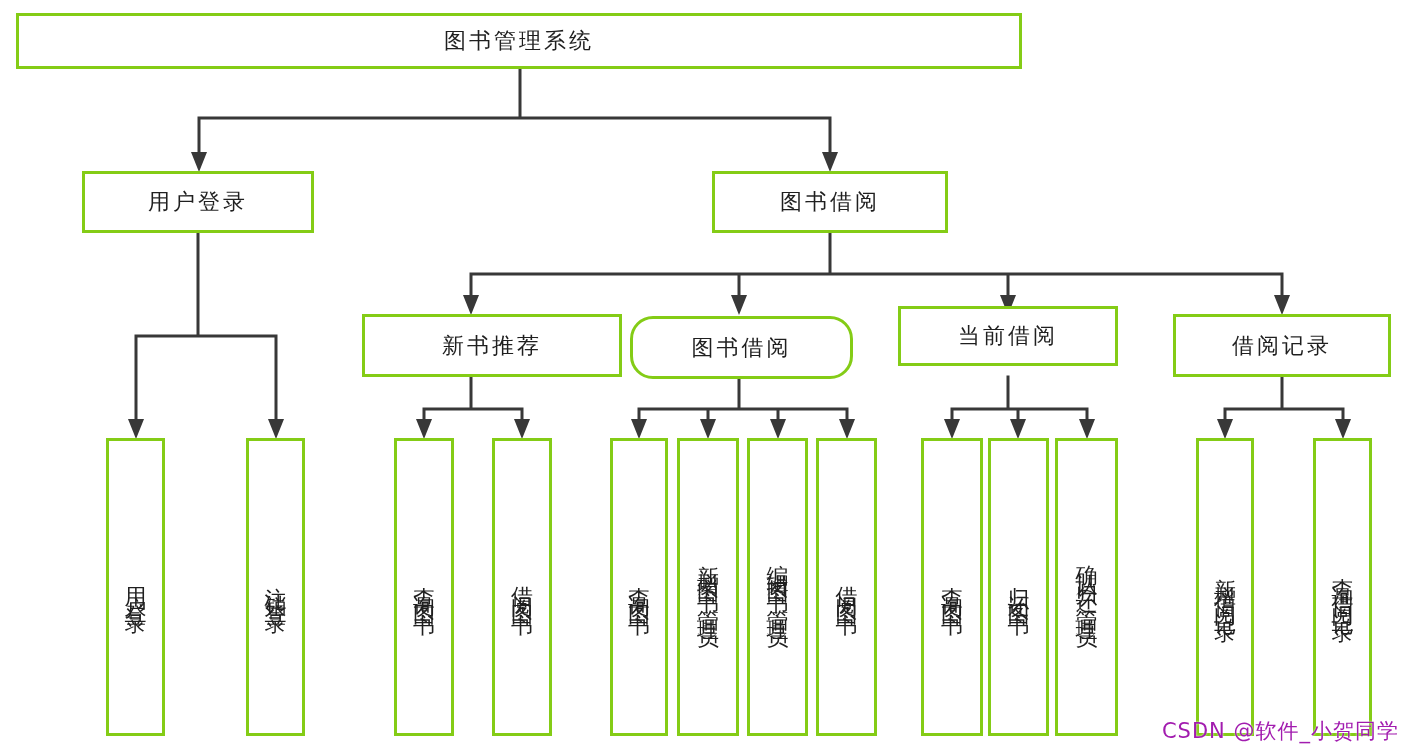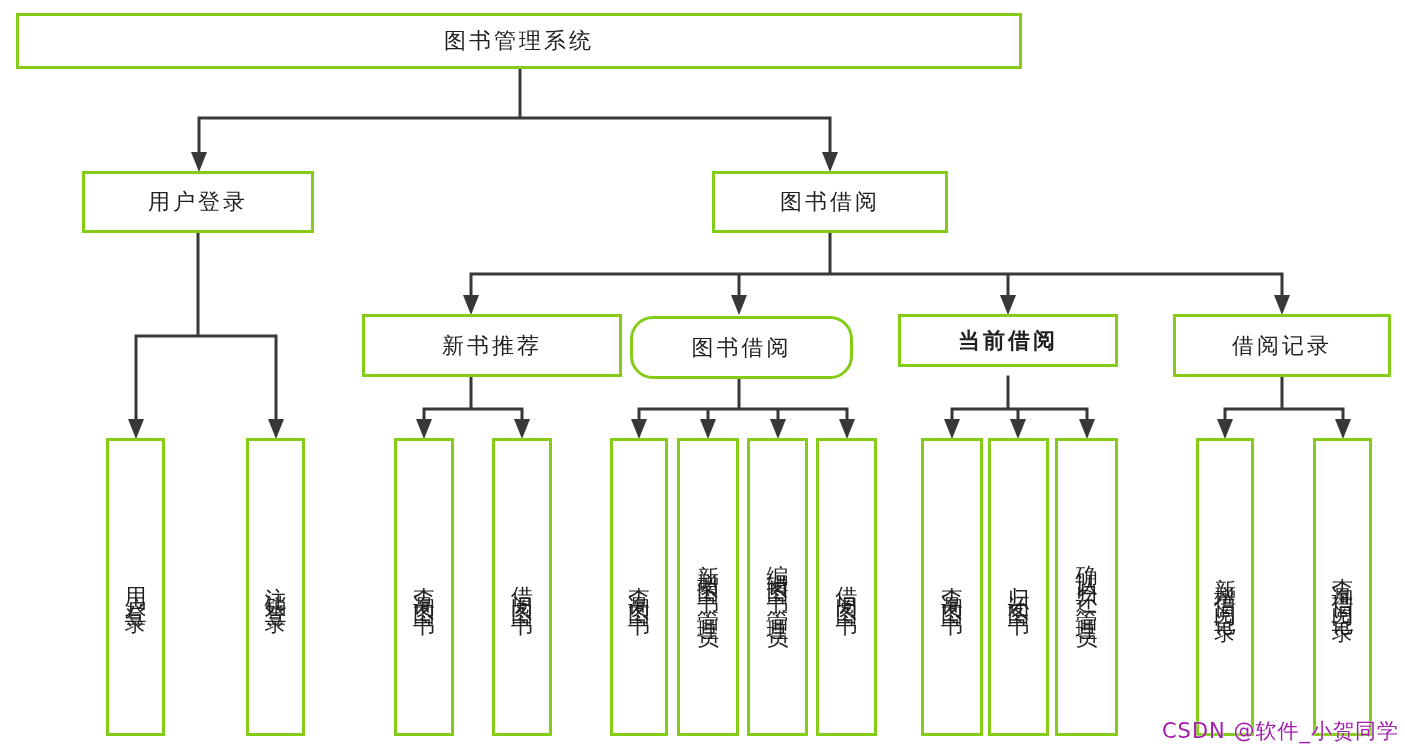--- a/index.html
+++ b/index.html
@@ -115,21 +115,21 @@
   <div class="box hbox" style="left:712px; top:171px; width:236px; height:62px;">
     <span class="lbl">图书借阅</span>
   </div>
 
   <div class="box hbox" style="left:362px; top:314px; width:260px; height:63px;">
     <span class="lbl">新书推荐</span>
   </div>
   <div class="box hbox" style="left:630px; top:316px; width:223px; height:63px;border-radius:23px;">
     <span class="lbl">图书借阅</span>
   </div>
-  <div class="box hbox" style="left:898px; top:314px; width:220px; height:53px;font-weight:bold;">
+  <div class="box hbox" style="left:898px; top:306px; width:220px; height:60px;">
     <span class="lbl">当前借阅</span>
   </div>
   <div class="box hbox" style="left:1173px; top:314px; width:218px; height:63px;">
     <span class="lbl">借阅记录</span>
   </div>
 
   <div class="box vbox" style="left:106px; top:438px; width:59px; height:298px;">
     <span class="lbl">用户登录</span>
   </div>
   <div class="box vbox" style="left:246px; top:438px; width:59px; height:298px;">

